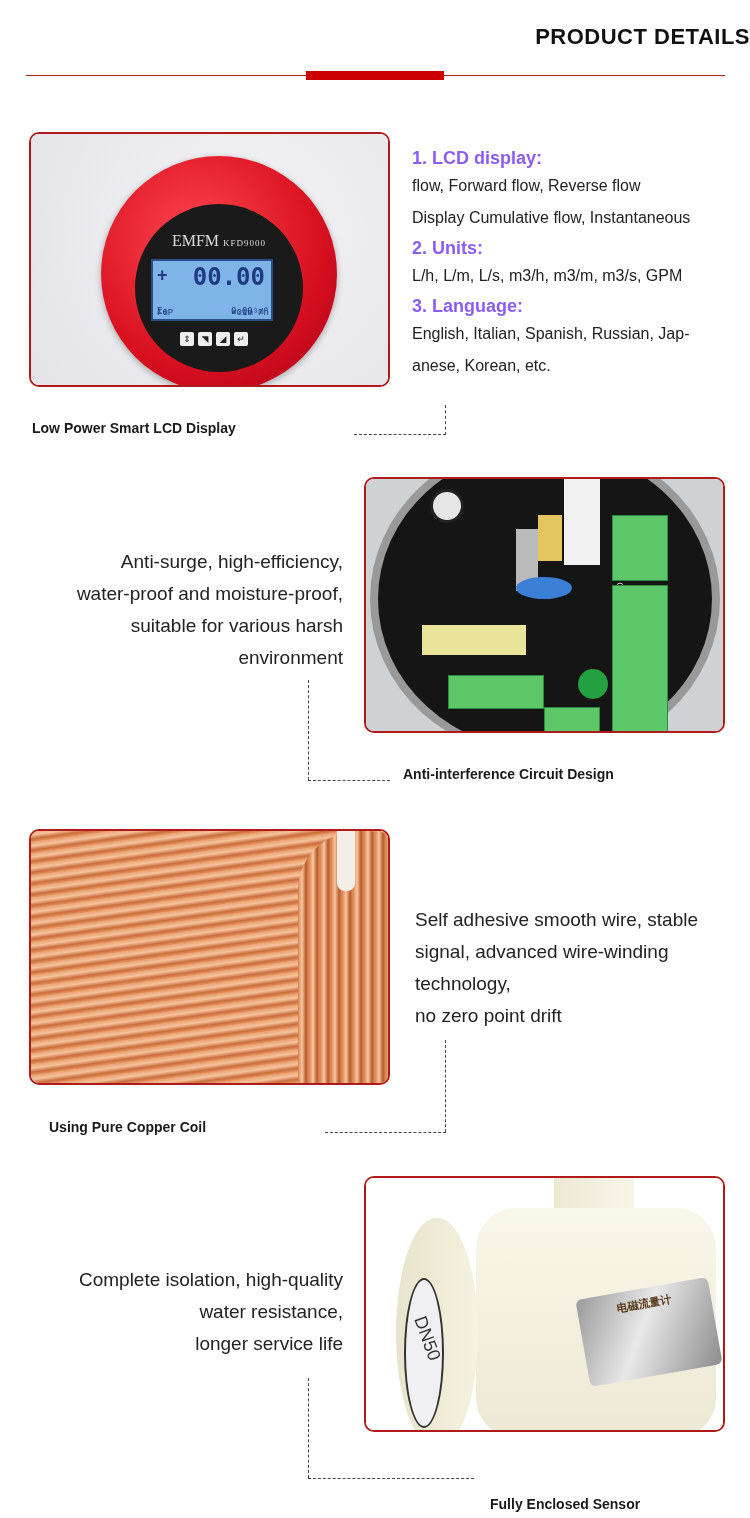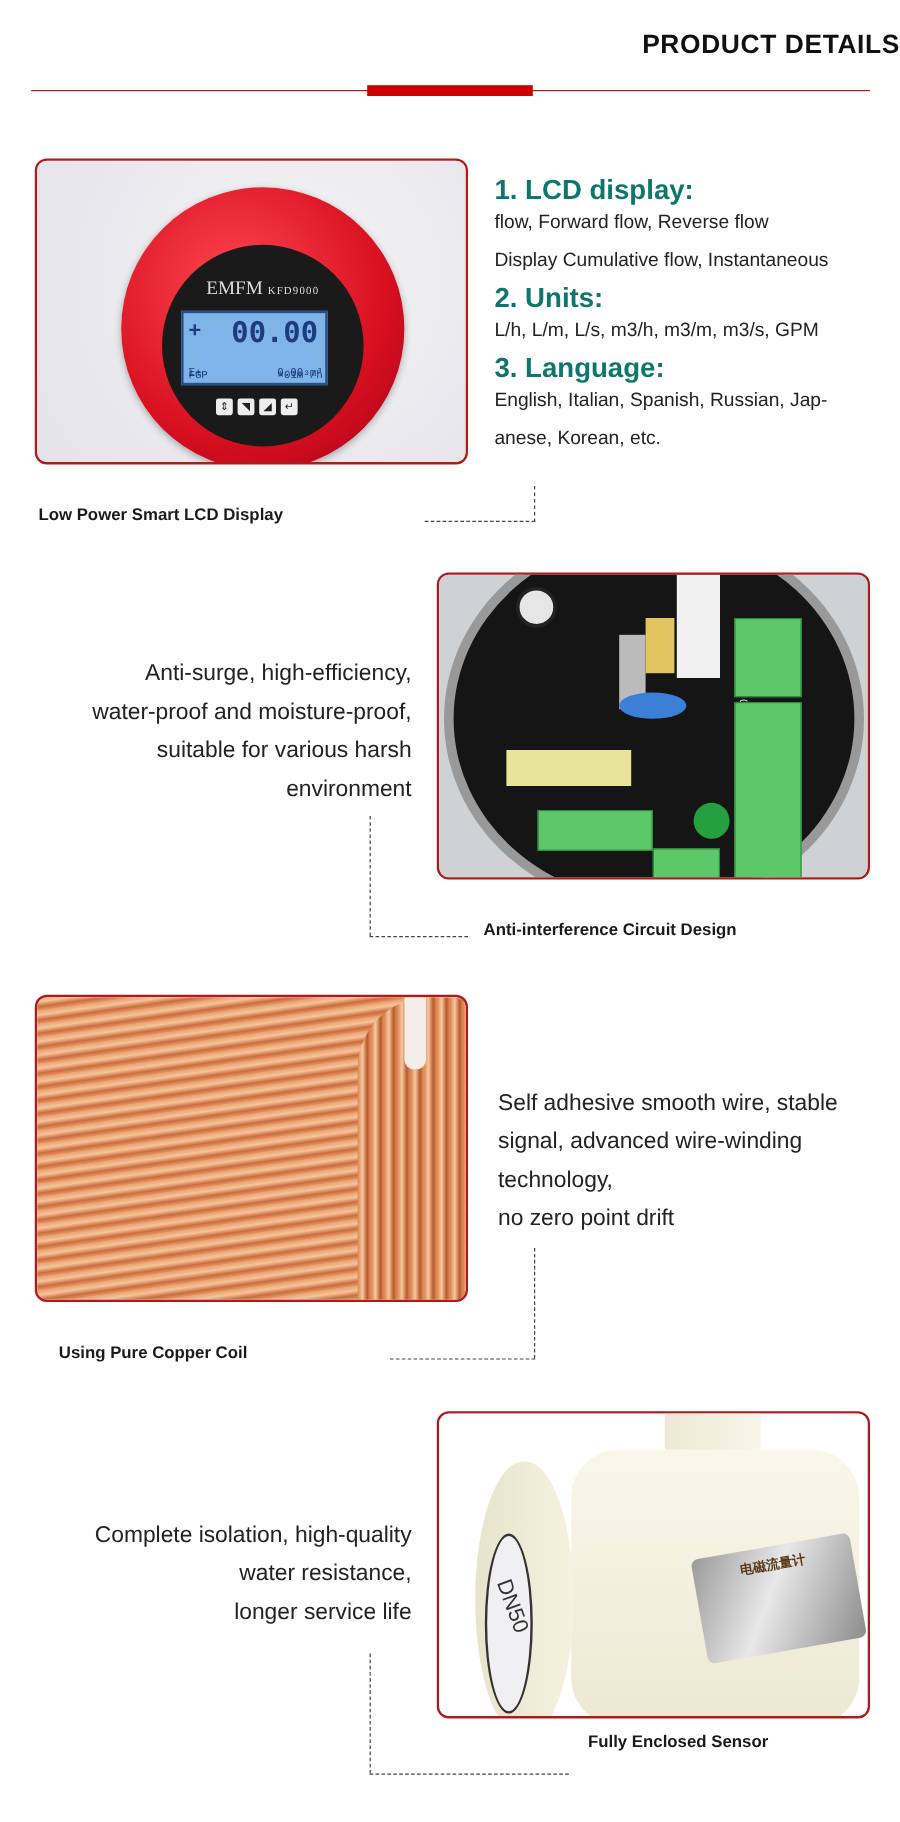--- a/index.html
+++ b/index.html
@@ -9,21 +9,21 @@
 
   
   .title { left: 0; width: 750px; top: 24px; text-align: right; font-size: 22px; font-weight: bold; letter-spacing: 0.5px; color: #111; }
   .hline { left: 26px; width: 699px; top: 75px; height: 1px; background: #b31b1b; }
   .hbar { left: 306px; width: 138px; top: 71px; height: 9px; background: #cc0000; }
 
   
   .frame { border: 2px solid #b01a1a; border-radius: 10px; overflow: hidden; }
 
   
-  .hd { font-size: 23px; font-weight: bold; color: #0f766e; }
+  .hd { font-size: 18px; font-weight: bold; color: #8b5cf6; }
   .bd { font-size: 16px; color: #222; line-height: 32px; }
   .cap { font-size: 14px; font-weight: bold; color: #1a1a1a; }
   .desc { font-size: 19px; color: #222; line-height: 32px; }
 
   .dash-h { height: 0; border-top: 1.5px dashed #444; }
   .dash-v { width: 0; border-left: 1.5px dashed #444; }
 
   
   .lcd-bg { width: 100%; height: 100%; background: radial-gradient(circle at 60% 40%, #f4f4f6, #e3e3e8); position: relative; }
   .red-ring { position: absolute; left: 70px; top: 22px; width: 236px; height: 236px; border-radius: 50%;
@@ -165,13 +165,13 @@
     <div class="dial"></div>
     <div class="dn">DN50</div>
     <div class="plate">
       <div class="plate-title">电磁流量计</div>
     </div>
   </div>
 </div>
 
 <div class="abs dash-v" style="left:308px;top:1378px;height:100px;"></div>
 <div class="abs dash-h" style="left:308px;top:1478px;width:166px;"></div>
-<div class="abs cap" style="left:490px;top:1443px;">Fully Enclosed Sensor</div>
+<div class="abs cap" style="left:490px;top:1496px;">Fully Enclosed Sensor</div>
 
 </body></html>

